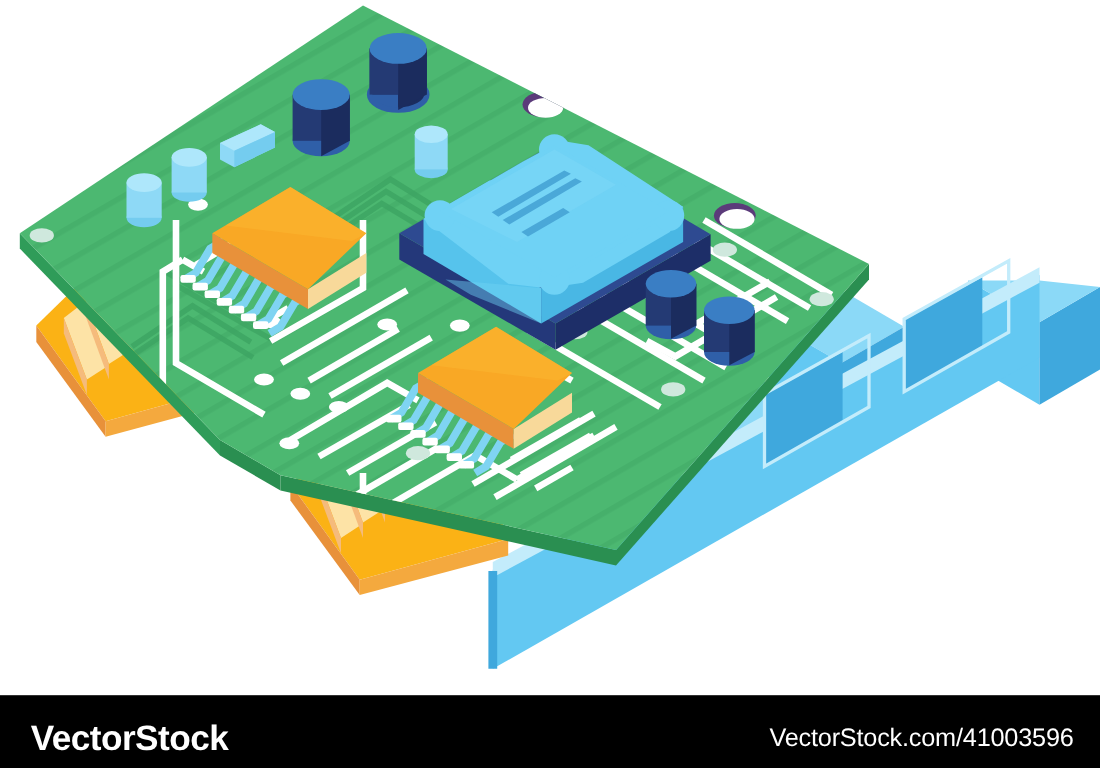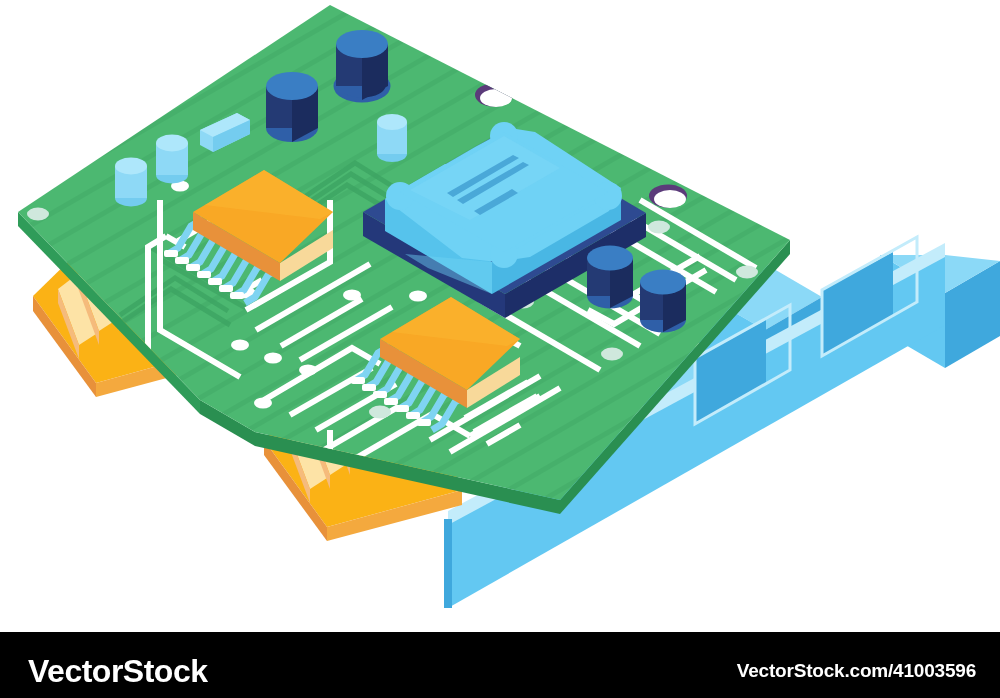--- a/index.html
+++ b/index.html
@@ -4,21 +4,21 @@
 <style>
   html,body{margin:0;padding:0;background:#fff;}
   body{width:1000px;height:698px;overflow:hidden;font-family:"Liberation Sans",sans-serif;}
   #stage{position:relative;width:1000px;height:698px;background:#ffffff;}
   #art{position:absolute;left:0;top:0;width:1000px;height:620px;}
   #footer{position:absolute;left:0;top:632px;width:1000px;height:78px;background:#000000;}
   #footer .brand{position:absolute;left:28px;top:50%;transform:translateY(-50%);
       color:#ffffff;font-size:32px;font-weight:700;letter-spacing:-0.5px;
       font-family:"Liberation Sans",sans-serif;}
   #footer .url{position:absolute;right:24px;top:50%;transform:translateY(-50%);
-      color:#ffffff;font-size:19px;font-weight:700;letter-spacing:-0.2px;
+      color:#ffffff;font-size:23px;font-weight:400;letter-spacing:-0.2px;
       font-family:"Liberation Sans",sans-serif;}
   svg{display:block;}
 </style>
 </head>
 <body>
 
 <div id="stage">
 
   <svg id="art" viewBox="0 0 1000 620" width="1000" height="620">
 

